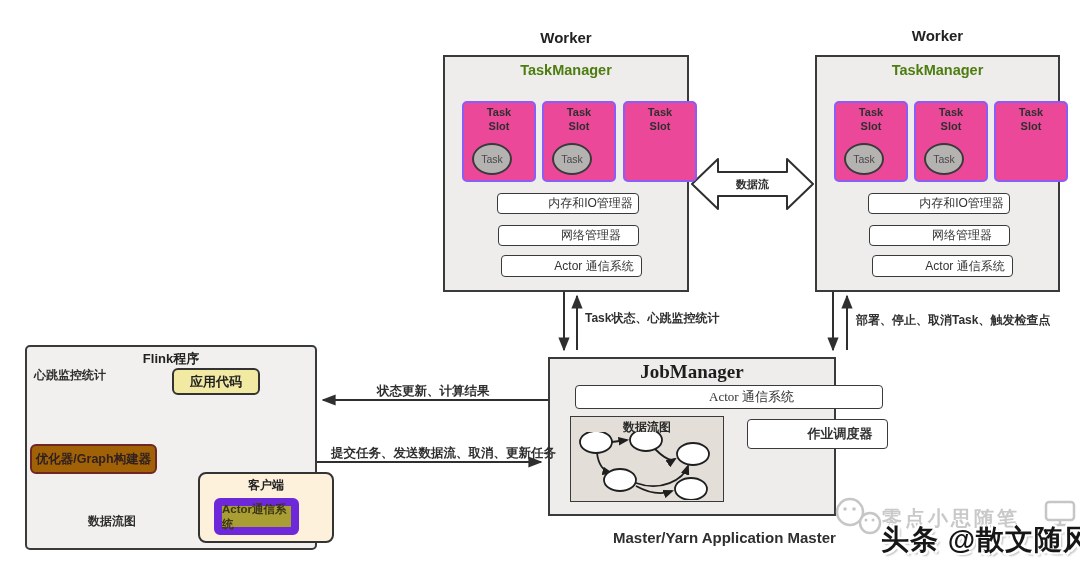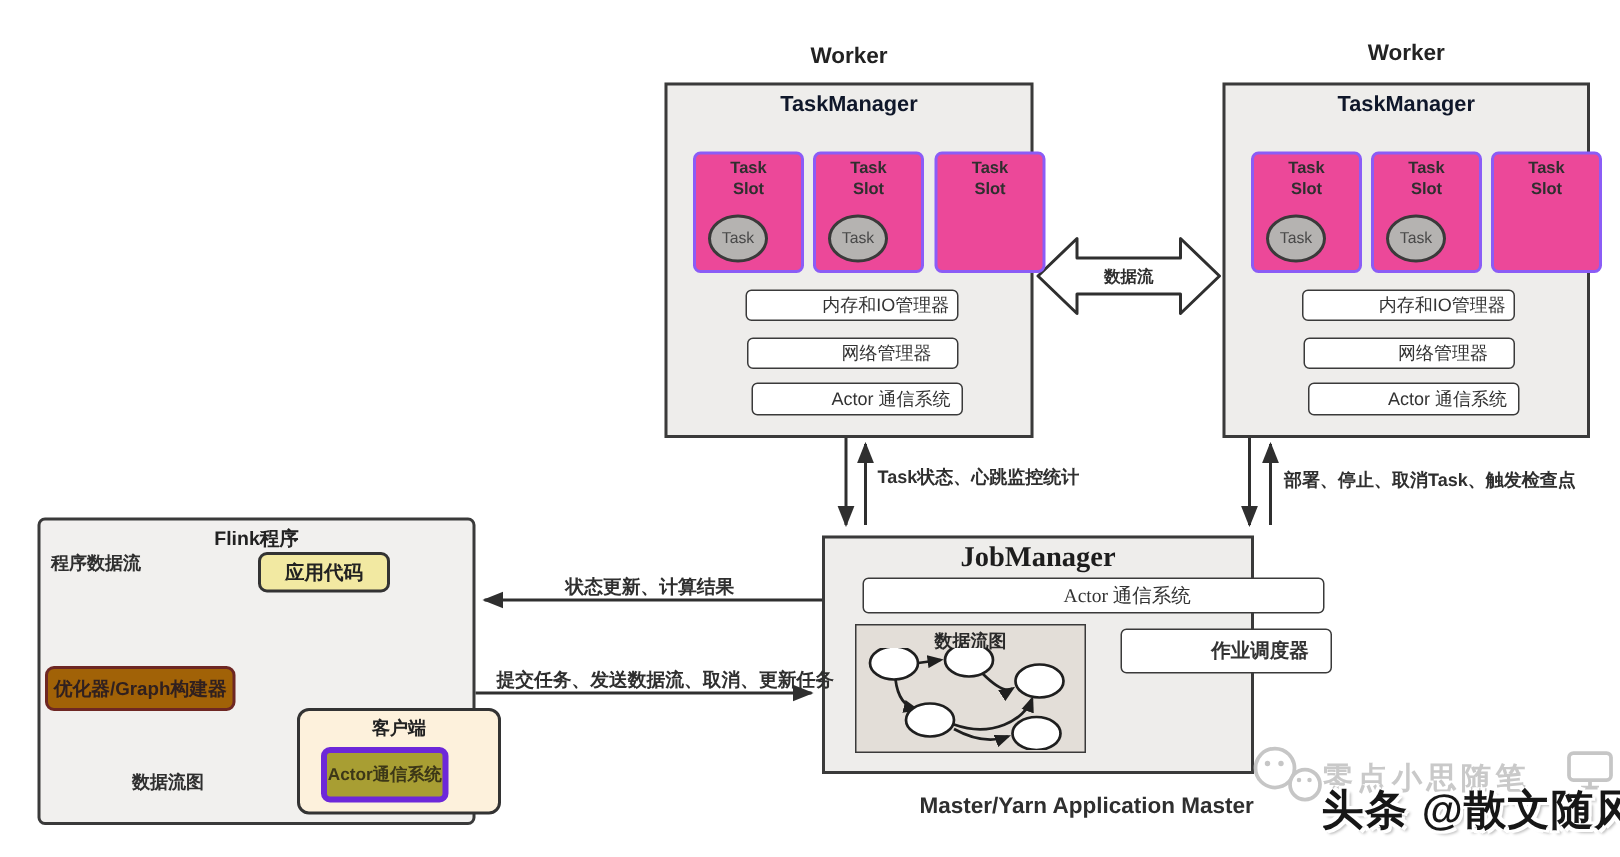--- a/index.html
+++ b/index.html
@@ -4,21 +4,21 @@
 <style>
   html,body{margin:0;padding:0;background:#fff;}
   .stage{position:relative;width:1080px;height:571px;background:#ffffff;overflow:hidden;
          font-family:"Liberation Sans",sans-serif;color:#2f2f2f;}
   .abs{position:absolute;}
   .center{text-align:center;}
 
   
   .panel{position:absolute;background:#eeedeb;border:2px solid #3a3a3a;box-sizing:border-box;}
   .worker-title{position:absolute;font-size:15px;font-weight:bold;color:#222;text-align:center;}
-  .tm-title{position:absolute;left:0;right:0;top:5px;text-align:center;font-size:14.5px;font-weight:bold;color:#0f172a;}
+  .tm-title{position:absolute;left:0;right:0;top:5px;text-align:center;font-size:14.5px;font-weight:bold;color:#4d7c0f;}
 
   .slot{position:absolute;width:74px;height:81px;background:#ec4899;border:2px solid #8b5cf6;
         border-radius:5px;box-sizing:border-box;}
   .slot-label{position:absolute;left:0;right:0;top:3px;text-align:center;font-size:11px;font-weight:600;
               white-space:pre-line;line-height:1.25;color:#2f2f2f;}
   .task-circle{position:absolute;left:8px;top:40px;width:40px;height:32px;border-radius:50%;
                background:#b5b3b1;border:2px solid #3a3a3a;box-sizing:border-box;
                display:flex;align-items:center;justify-content:center;font-size:10.5px;color:#494949;}
 
   .bar{position:absolute;background:#ffffff;border:1.5px solid #3a3a3a;border-radius:4px;
@@ -33,21 +33,21 @@
   .flink-box{position:absolute;left:25px;top:345px;width:292px;height:205px;background:#f1f0ee;
              border:2px solid #3a3a3a;border-radius:5px;box-sizing:border-box;}
   .flink-title{position:absolute;left:0;right:0;top:3px;text-align:center;font-size:13px;font-weight:bold;color:#222;}
   .node{position:absolute;box-sizing:border-box;display:flex;align-items:center;justify-content:center;
         font-weight:bold;border-radius:6px;}
   .app-code{left:145px;top:21px;width:88px;height:27px;background:#f2e9a2;border:2px solid #333;font-size:13px;color:#222;}
   .optimizer{left:3px;top:97px;width:127px;height:30px;background:#a16207;border:2px solid #6e2723;font-size:12.5px;color:#30201f;}
   .client-box{position:absolute;left:171px;top:125px;width:136px;height:71px;background:#fdf1dc;
               border:2px solid #333;border-radius:8px;box-sizing:border-box;}
   .client-title{position:absolute;left:0;right:0;top:3px;text-align:center;font-size:12px;font-weight:bold;color:#222;}
-  .client-actor{left:14px;top:24px;width:85px;height:37px;background:#a89e33;border:4px solid #6d28d9;
+  .client-actor{left:14px;top:24px;width:85px;height:37px;background:#a89e33;border:8px solid #6d28d9;
                 font-size:11.5px;color:#3c3717;font-weight:600;}
 
   .edge-label{position:absolute;font-size:12px;font-weight:600;color:#2f2f2f;white-space:nowrap;}
   .caption{position:absolute;left:613px;top:529px;font-size:15px;font-weight:700;color:#2f2f2f;white-space:nowrap;}
 
   .wm-brand{position:absolute;left:882px;top:505px;font-size:20px;font-weight:bold;color:#c9c9c9;
             letter-spacing:3px;white-space:nowrap;text-shadow:1px 1px 0 #fff;}
   .wm-byline{position:absolute;left:881px;top:521px;font-size:28px;font-weight:800;color:#161616;
              letter-spacing:1px;white-space:nowrap;
              text-shadow:-2px -2px 0 #fff,2px -2px 0 #fff,-2px 2px 0 #fff,2px 2px 0 #fff,3px 3px 2px #bbb;}
@@ -163,21 +163,21 @@
     </div>
     <div class="bar" style="left:197px;top:60px;width:141px;height:30px;font-size:13px;font-weight:600;">作业调度器</div>
   </div>
   <div class="caption">Master/Yarn Application Master</div>
 
   <div class="edge-label" style="left:377px;top:383px;font-size:12.5px;">状态更新、计算结果</div>
   <div class="edge-label" style="left:331px;top:445px;font-size:12.5px;">提交任务、发送数据流、取消、更新任务</div>
 
   <div class="flink-box">
     <div class="flink-title">Flink程序</div>
-    <div class="edge-label" style="left:7px;top:20px;">程序数据流</div>
+    <div class="edge-label" style="left:7px;top:20px;">心跳监控统计</div>
     <div class="node app-code">应用代码</div>
     <div class="node optimizer">优化器/Graph构建器</div>
     <div class="edge-label" style="left:61px;top:166px;">数据流图</div>
     <div class="client-box">
       <div class="client-title">客户端</div>
       <div class="node client-actor">Actor通信系统</div>
     </div>
   </div>
 
   <svg class="abs" style="left:832px;top:496px;" width="250" height="50" viewBox="0 0 250 50">

